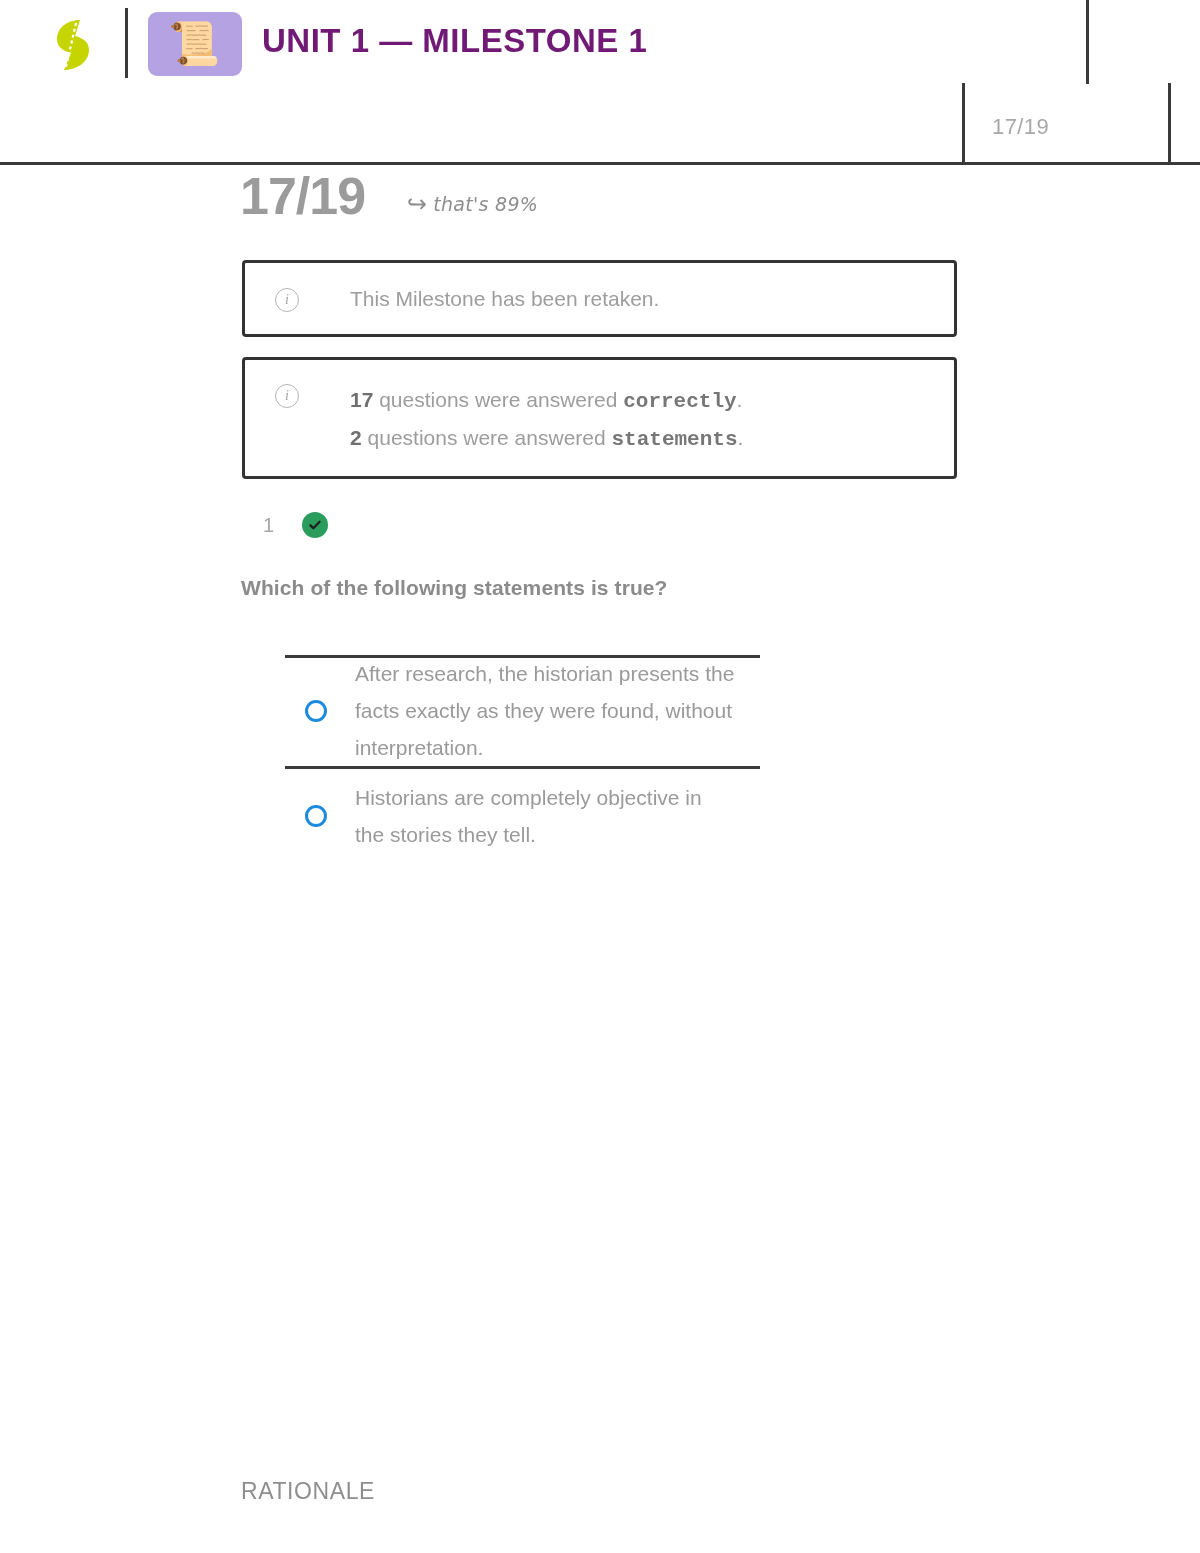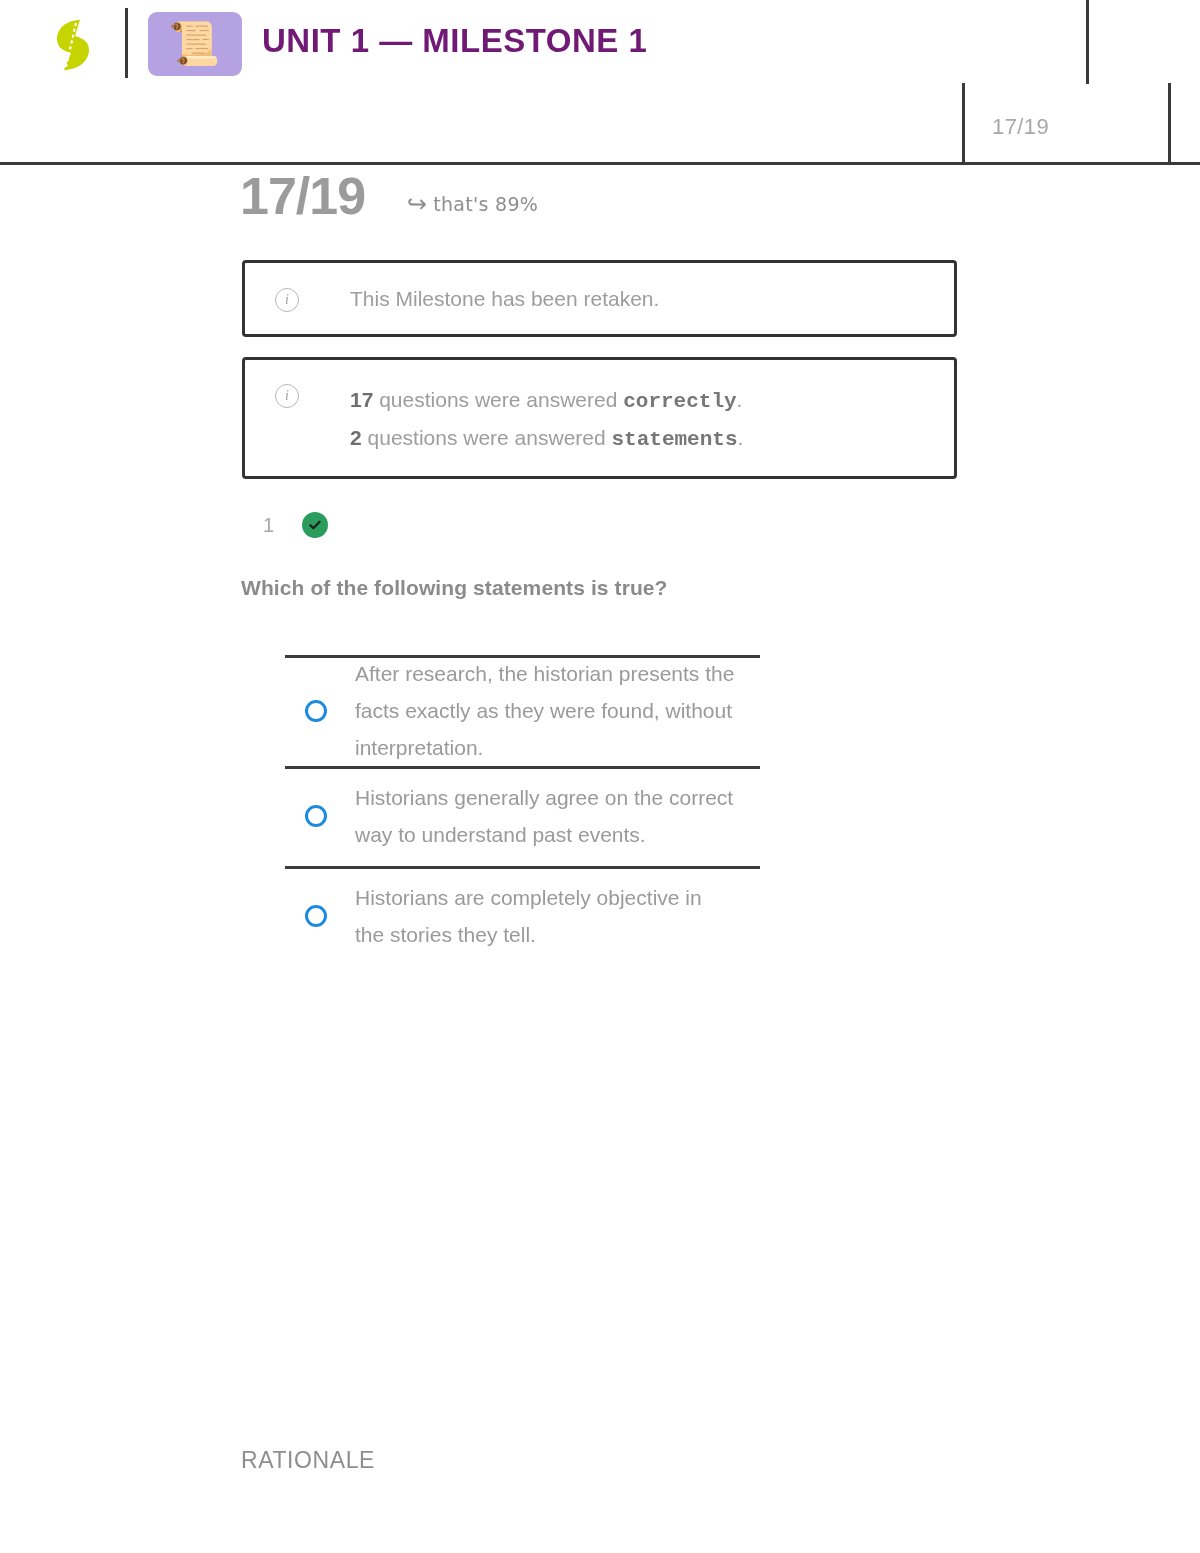--- a/index.html
+++ b/index.html
@@ -103,20 +103,21 @@
   #score-note-arrow {
     display: inline-block;
     font-size: 24px;
     line-height: 1;
     transform: scaleX(-1);
     color: #8e8e8e;
   }
   #score-note-text {
     font-size: 19px;
     font-family: "DejaVu Sans", sans-serif;
+    font-style: italic;
     letter-spacing: 0.3px;
   }
 
   
   .info-box {
     position: absolute;
     left: 242px;
     width: 715px;
     border: 3px solid #333333;
     border-radius: 4px;
@@ -244,21 +245,21 @@
   .opt-label {
     font-size: 21px;
     line-height: 37px;
     color: #9a9a9a;
     max-width: 380px;
   }
 
   
   #rationale-title {
     position: absolute;
-    left: 241px; top: 1447px;
+    left: 241px; top: 1478px;
     font-size: 23px;
     color: #8e8e8e;
     letter-spacing: 0.6px;
   }
 </style>
 </head>
 <body>
 
 <div id="header">
 
@@ -331,33 +332,20 @@
         <svg width="26" height="26" viewBox="0 0 26 26" aria-hidden="true">
           <circle cx="13" cy="13" r="13" fill="#2a9d5c"></circle>
           <path d="M6.5 13.3 L11 17.5 L19.5 8.6" stroke="#ffffff" stroke-width="2.6" fill="none" stroke-linecap="round" stroke-linejoin="round"></path>
         </svg>
       </span>
       <span class="opt-radio"></span>
       <span class="opt-label">After research, the historian presents the facts exactly as they were found, without interpretation.</span>
     </div>
   </div>
 
-  <div class="option">
-    <div class="opt-sep"></div>
-    <div class="opt-body">
-      <span class="opt-correct-mark">
-        <svg width="26" height="26" viewBox="0 0 26 26" aria-hidden="true">
-          <circle cx="13" cy="13" r="13" fill="#2a9d5c"></circle>
-          <path d="M6.5 13.3 L11 17.5 L19.5 8.6" stroke="#ffffff" stroke-width="2.6" fill="none" stroke-linecap="round" stroke-linejoin="round"></path>
-        </svg>
-      </span>
-      <span class="opt-radio"></span>
-      <span class="opt-label">Historians generally agree on the correct way to understand past events.</span>
-    </div>
-  </div>
 
 
   <div class="option">
     <div class="opt-sep"></div>
     <div class="opt-body">
       <span class="opt-correct-mark">
         <svg width="26" height="26" viewBox="0 0 26 26" aria-hidden="true">
           <circle cx="13" cy="13" r="13" fill="#2a9d5c"></circle>
           <path d="M6.5 13.3 L11 17.5 L19.5 8.6" stroke="#ffffff" stroke-width="2.6" fill="none" stroke-linecap="round" stroke-linejoin="round"></path>
         </svg>

